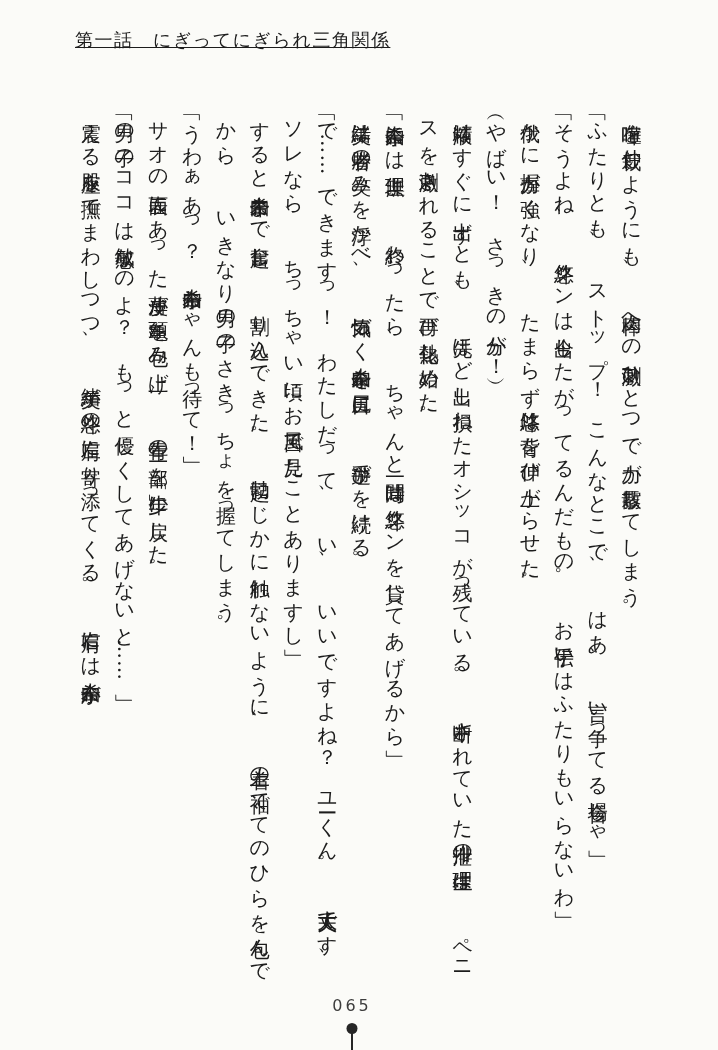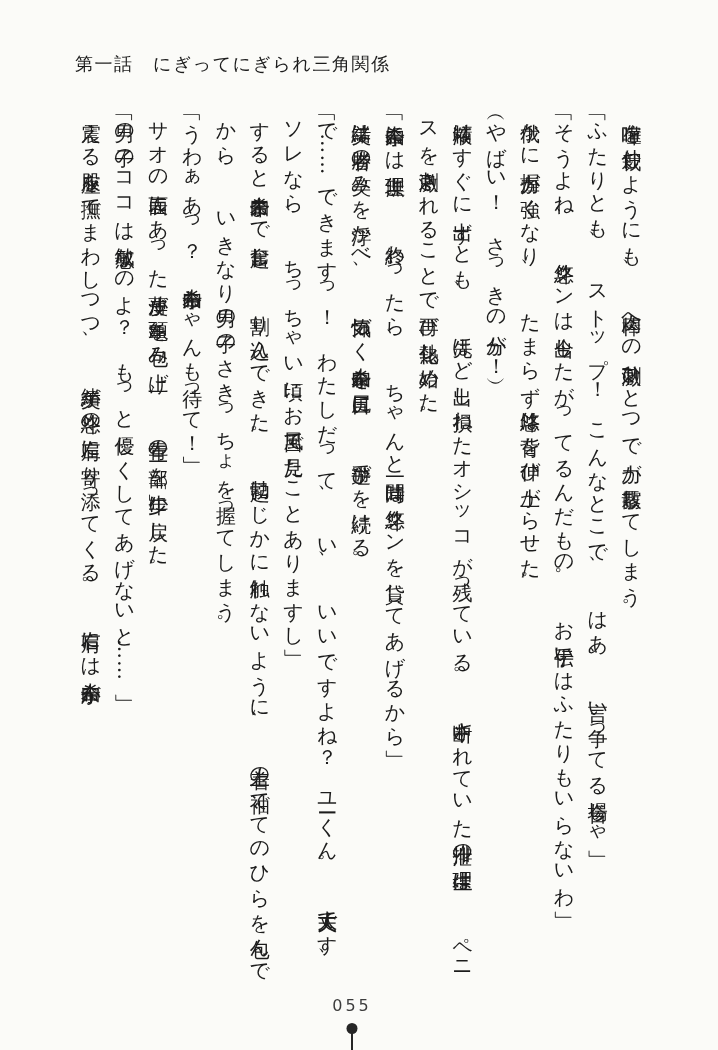--- a/index.html
+++ b/index.html
@@ -12,25 +12,26 @@
   .page{
     position:relative;
     width:718px;height:1050px;
     background:var(--page-bg);
     color:var(--ink);
     font-family:"DejaVu Serif","Liberation Serif",serif;
     overflow:hidden;
   }
   .running-head{
     position:absolute;
-    top:52px;left:75px;
+    top:28px;left:75px;
     font-size:18px;
     letter-spacing:1.5px;
     white-space:pre;
     color:var(--ink);
+    text-decoration:underline;
   }
   .text-area{
     position:absolute;
     top:108px;left:70px;
     width:578px;height:878px;
     writing-mode:vertical-rl;
     text-orientation:mixed;
     font-size:20px;
     line-height:33.8px;
     letter-spacing:1.2px;
@@ -80,19 +81,19 @@
       <p class="para dialogue">「由希奈には無理よ。　終わったら、　ちゃんと一時間は悠斗クンを貸してあげるから」</p>
       <p class="para narration">美緒は勝者の笑みを浮かべ、　怖気づく由希奈を尻目に、　手遊びを続ける。</p>
       <p class="para dialogue">「で……できますっ！　わたしだって、　い、　いいですよね？　ユーくん。　大丈夫です、　ソレなら、　ちっちゃい頃にお風呂で見たことありますし」</p>
       <p class="para narration">すると由希奈まで奮起し、　割り込んできた。　勃起にじかに触れないように、　上着の袖でてのひらを包んでから、　いきなり男の子のさきっちょを握ってしまう。</p>
       <p class="para dialogue">「うわぁあっ？　由希奈ちゃんも待って！」</p>
       <p class="para narration">サオの表面にあった薄皮が亀頭を包み上げ、　青年の一部を「少年」に戻した。</p>
       <p class="para dialogue">「男の子のココは敏感なのよ？　もっと優しくしてあげないと……」</p>
       <p class="para narration">震える股座を撫でまわしつつ、　美緒が悠斗の左肩に寄り添ってくる。　右肩には由希奈が</p>
     </div>
 
-  <div class="page-number">055</div>
+  <div class="page-number">065</div>
 
   <div class="footer-dot"></div>
 
   <div class="footer-line"></div>
 
 </div>
 
 </body></html>

